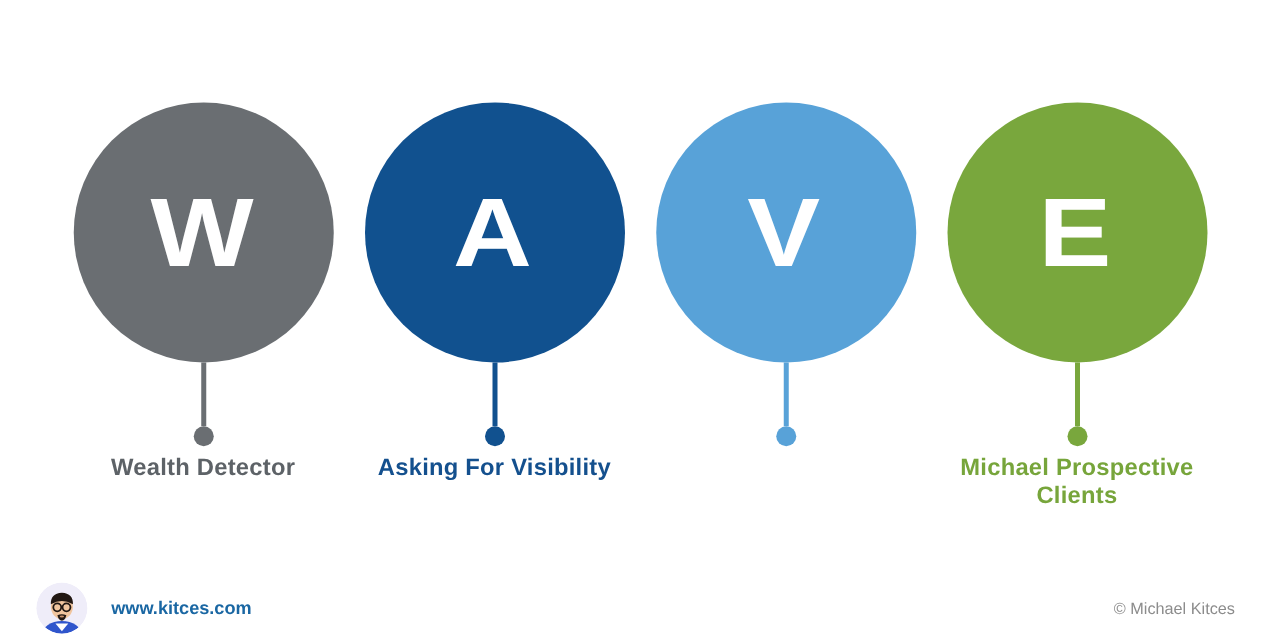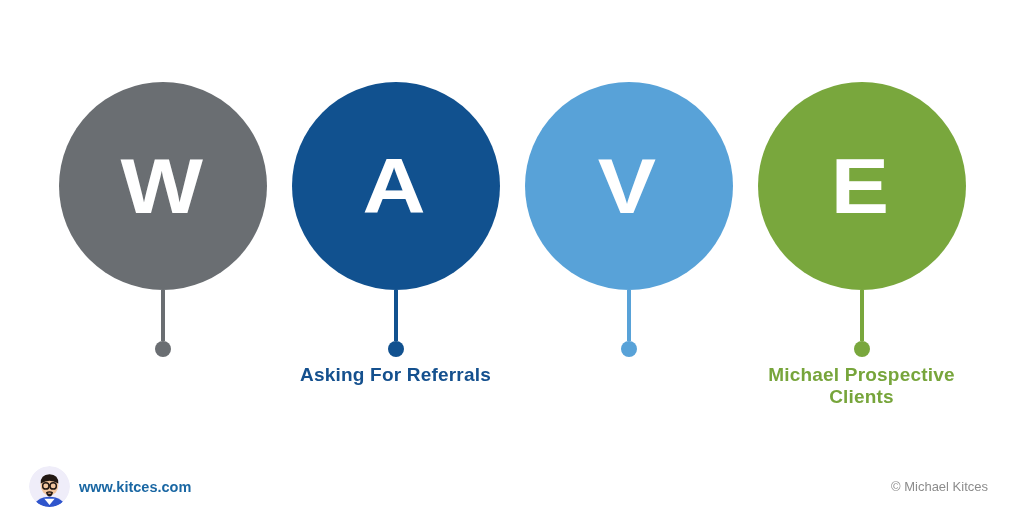--- a/index.html
+++ b/index.html
@@ -57,21 +57,21 @@
     text-align: center;
     line-height: 1.15;
     letter-spacing: 0.2px;
   }
   .footer-left {
     position: absolute;
     left: 29px;
     top: 466px;
     display: flex;
     align-items: center;
-    gap: 9px;
+    gap: 19px;
   }
   .avatar {
     width: 41px;
     height: 41px;
     border-radius: 50%;
     display: block;
   }
   .site-link {
     font-size: 14.5px;
     font-weight: 700;
@@ -93,29 +93,30 @@
 <div class="canvas" style="background: rgb(255, 255, 255);">
 
   <div class="wave-row">
 
     <div class="wave-item">
       <div class="circle" style="background-color: rgb(106, 110, 114);">
         <span class="letter">W</span>
       </div>
       <div class="stem" style="background-color: rgb(106, 110, 114);"></div>
       <div class="dot" style="background-color: rgb(106, 110, 114);"></div>
+      <div class="item-label" style="color: rgb(93, 98, 103);">Wealth Detector</div>
     </div>
 
     <div class="wave-item">
       <div class="circle" style="background-color: rgb(17, 81, 143);">
         <span class="letter">A</span>
       </div>
       <div class="stem" style="background-color: rgb(17, 81, 143);"></div>
       <div class="dot" style="background-color: rgb(17, 81, 143);"></div>
-      <div class="item-label" style="color: rgb(20, 80, 142);">Asking For Referrals</div>
+      <div class="item-label" style="color: rgb(20, 80, 142);">Asking For Visibility</div>
     </div>
 
     <div class="wave-item">
       <div class="circle" style="background-color: rgb(88, 162, 216);">
         <span class="letter">V</span>
       </div>
       <div class="stem" style="background-color: rgb(88, 162, 216);"></div>
       <div class="dot" style="background-color: rgb(88, 162, 216);"></div>
     </div>
 

